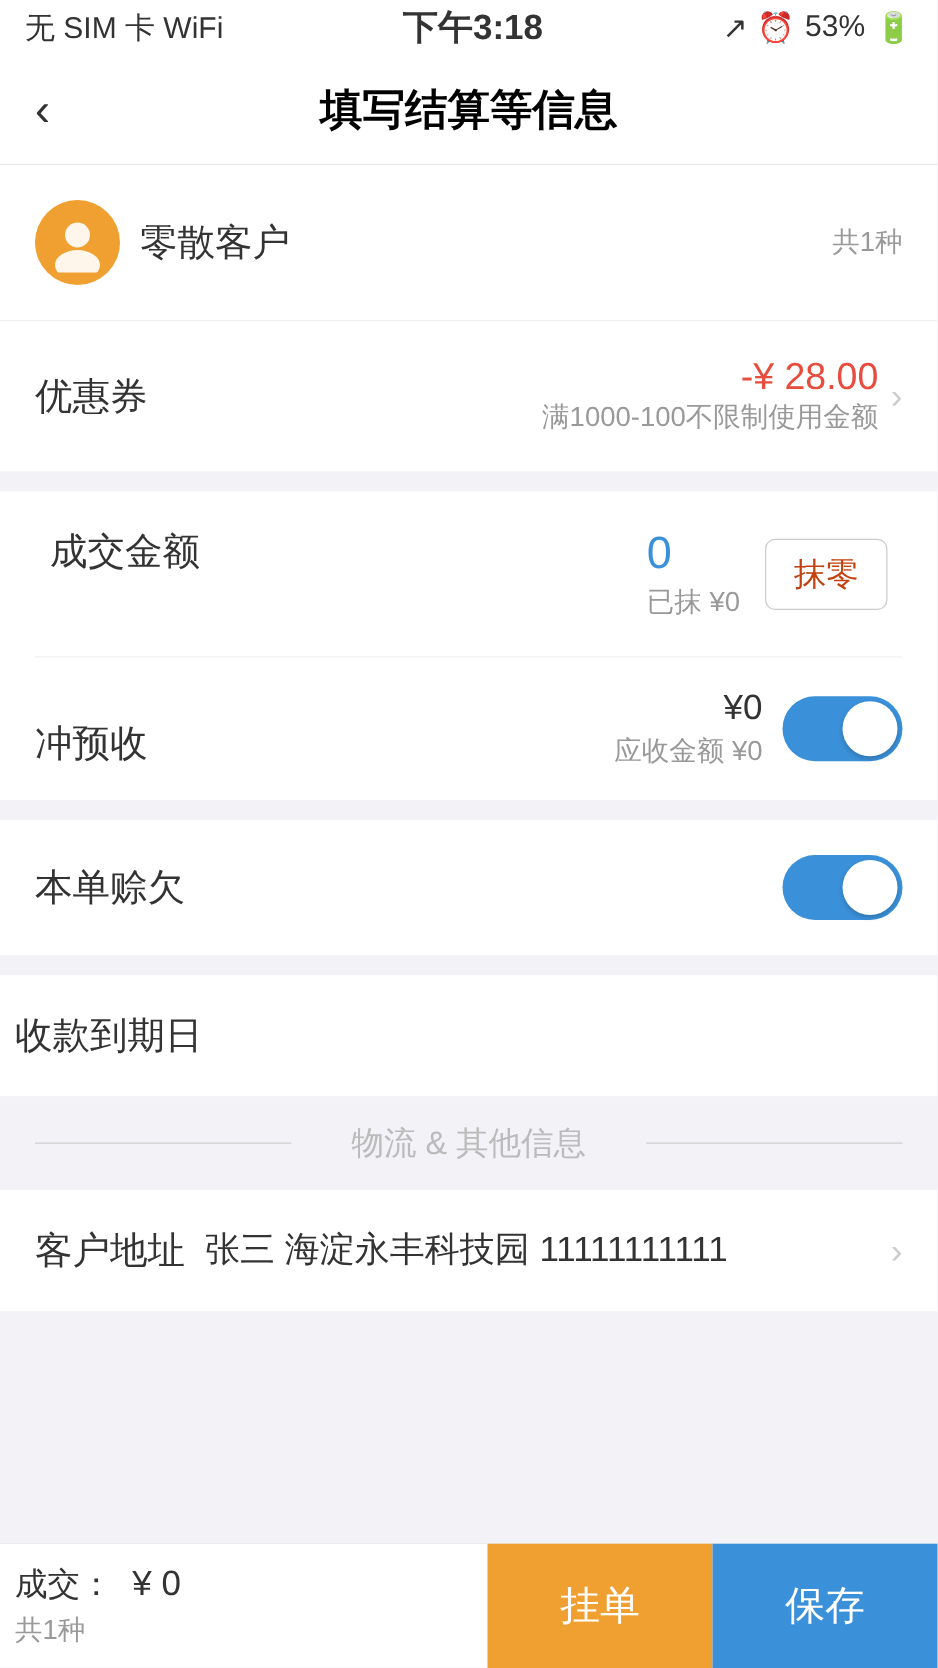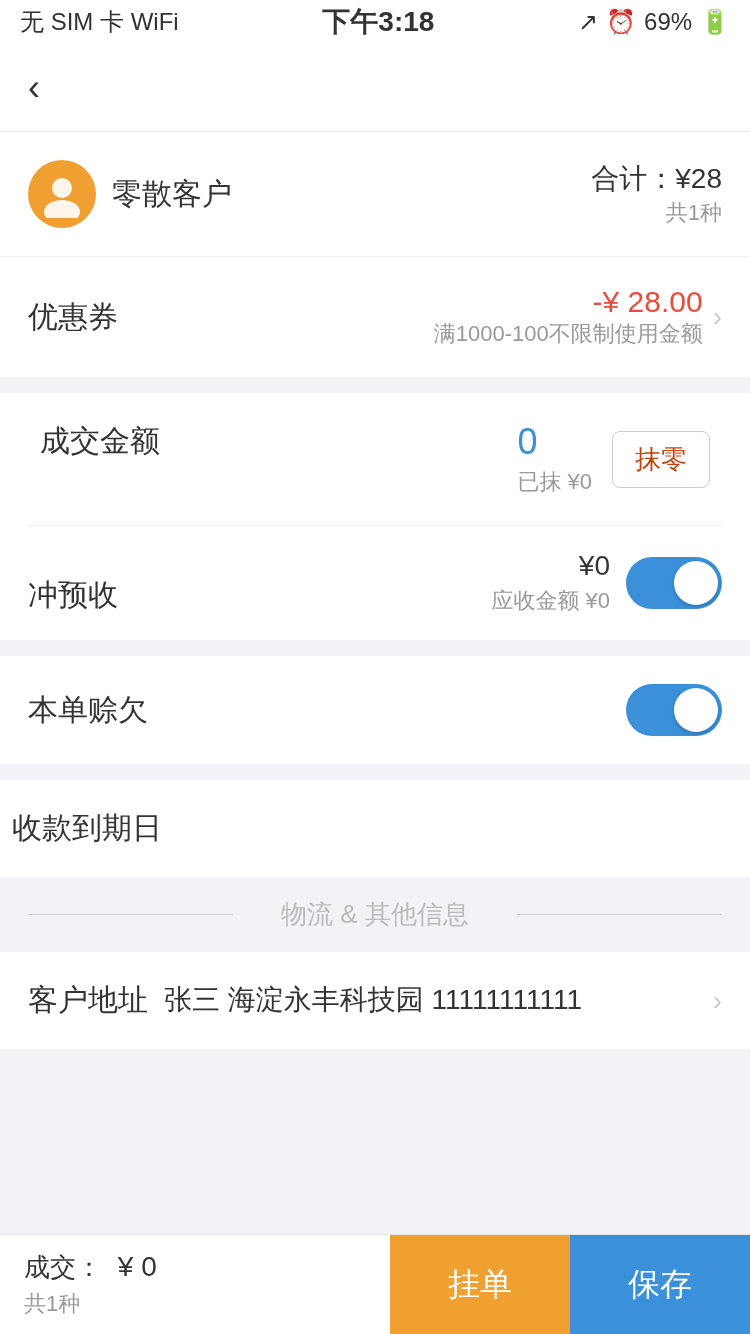--- a/index.html
+++ b/index.html
@@ -231,21 +231,21 @@
       left: 0;
       width: 750px;
       height: 100px;
       background: #fff;
       display: flex;
       align-items: center;
       border-top: 1px solid #e5e5ea;
     }
     .bottom-info {
       flex: 1;
-      padding: 0 24px;
+      padding: 0 12px;
     }
     .bottom-deal { font-size: 26px; color: #333; }
     .bottom-deal-amount { font-size: 28px; color: #333; margin-left: 8px; }
     .bottom-count { font-size: 22px; color: #999; margin-top: 4px; }
     .bottom-btn {
       height: 100px;
       width: 180px;
       display: flex;
       align-items: center;
       justify-content: center;
@@ -266,44 +266,44 @@
 <body>
 
 <div class="status-bar">
   <div class="status-left">
     <span>无 SIM 卡 WiFi</span>
   </div>
   <div class="status-center">下午3:18</div>
   <div class="status-right">
     <span>↗</span>
     <span>⏰</span>
-    <span>69%</span>
+    <span>53%</span>
     <span>🔋</span>
   </div>
 </div>
 
 <div class="nav-bar">
   <div class="nav-back">‹</div>
+  <div class="nav-title">填写结算等信息</div>
 </div>
 
 <div class="main-content">
 
   <div class="section">
     <div class="customer-row">
       <div class="customer-left">
         <div class="customer-avatar">
           <svg viewBox="0 0 48 48" fill="none" xmlns="http://www.w3.org/2000/svg">
             <circle cx="24" cy="18" r="10" fill="#fff" opacity="0.9"></circle>
             <ellipse cx="24" cy="42" rx="18" ry="12" fill="#fff" opacity="0.9"></ellipse>
           </svg>
         </div>
         <span class="customer-name">零散客户</span>
       </div>
       <div class="customer-right">
-        <div class="customer-total">合计：¥28</div>
         <div class="customer-count">共1种</div>
       </div>
     </div>
 
     <div class="coupon-row">
       <span class="coupon-label">优惠券</span>
       <div class="coupon-right">
         <div>
           <div class="coupon-discount">-¥ 28.00</div>
           <div class="coupon-desc">满1000-100不限制使用金额</div>

